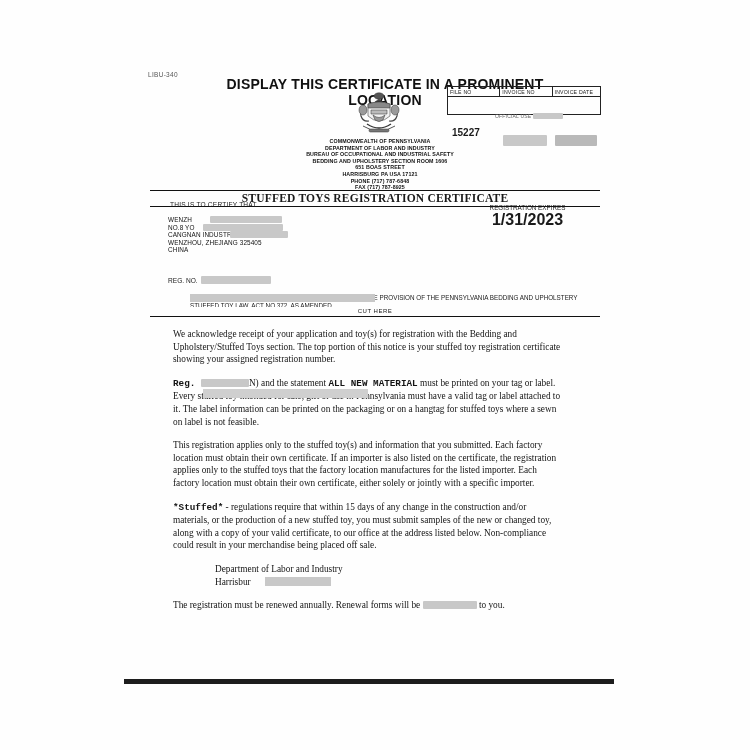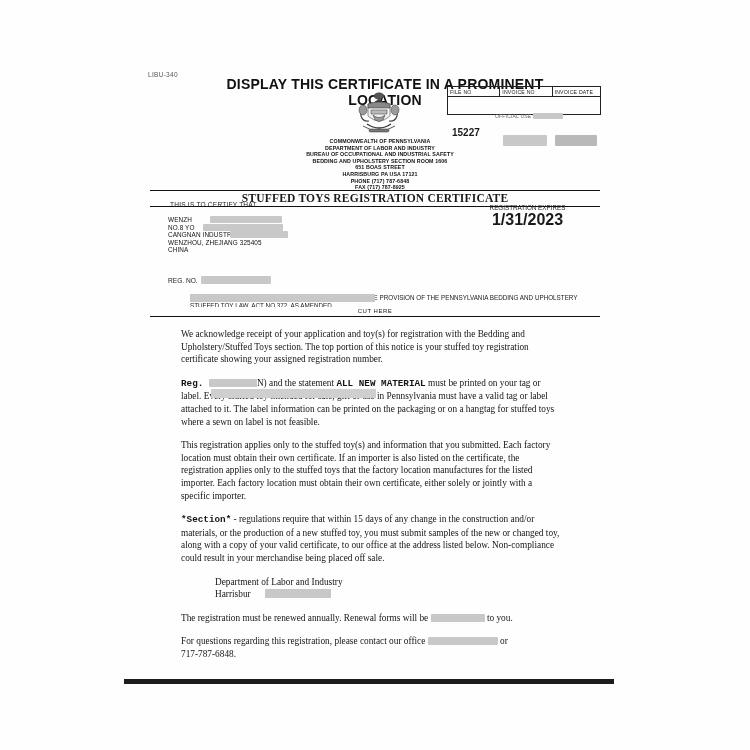--- a/index.html
+++ b/index.html
@@ -259,21 +259,21 @@
     position: absolute;
     left: 165px;
     top: 328px;
     width: 398px;
     font-family: "Liberation Serif", serif;
     font-size: 9.3px;
     line-height: 12.6px;
     text-align: left;
     color: #141414;
   }
-  .body-wrap p { margin: 0 0 11px 16px; }
+  .body-wrap p { margin: 0 0 11px 8px; }
   .body-wrap b { font-weight: bold; font-family: Liberation Mono, monospace; }
   .inline-redact {
     display: inline-block;
     background: #c8c8c8;
     height: 8px;
     vertical-align: -1px;
     border-radius: 1px;
   }
   .p-reg { position: relative; }
   .p-reg .rd-a { width: 48px; }
@@ -407,30 +407,29 @@
     <div class="body-wrap">
       <p>We acknowledge receipt of your application and toy(s) for registration with the Bedding and Upholstery/Stuffed Toys section. The top portion of this notice is your stuffed toy registration certificate showing your assigned registration number.</p>
 
       <p class="p-reg">
         <b>Reg. </b><span class="inline-redact rd-a"></span><span>N) and the statement </span><b>ALL NEW MATERIAL</b><span> must be printed on your tag or label. Every stuffed toy intended for sale, gift or use in Pennsylvania must have a valid tag or label attached to it. The label information can be printed on the packaging or on a hangtag for stuffed toys where a sewn on label is not feasible.</span>
         <span class="strike"></span>
       </p>
 
       <p>This registration applies only to the stuffed toy(s) and information that you submitted. Each factory location must obtain their own certificate. If an importer is also listed on the certificate, the registration applies only to the stuffed toys that the factory location manufactures for the listed importer. Each factory location must obtain their own certificate, either solely or jointly with a specific importer.</p>
 
-      <p><b>*Section*</b><span> - regulations require that within 15 days of any change in the construction and/or materials, or the production of a new stuffed toy, you must submit samples of the new or changed toy, along with a copy of your valid certificate, to our office at the address listed below. Non-compliance could result in your merchandise being placed off sale.</span></p>
+      <p><b>*Stuffed*</b><span> - regulations require that within 15 days of any change in the construction and/or materials, or the production of a new stuffed toy, you must submit samples of the new or changed toy, along with a copy of your valid certificate, to our office at the address listed below. Non-compliance could result in your merchandise being placed off sale.</span></p>
 
       <div class="addr-block">
         <div>Department of Labor and Industry</div>
         <div>
           <span>Harrisbur</span>
           <span class="rd-h"></span>
         </div>
       </div>
 
       <p style="margin-top:11px"><span>The registration must be renewed annually. Renewal forms will be </span><span class="inline-redact sent-redact"></span><span> to you.</span></p>
 
-      <p><span>For questions regarding this registration, please contact our office </span><span class="inline-redact contact-redact"></span><span> or</span><br><span>717-787-6848.</span></p>
     </div>
 
     <div class="bottom-bar"></div>
   </div>
 </div>
 
 </body></html>

